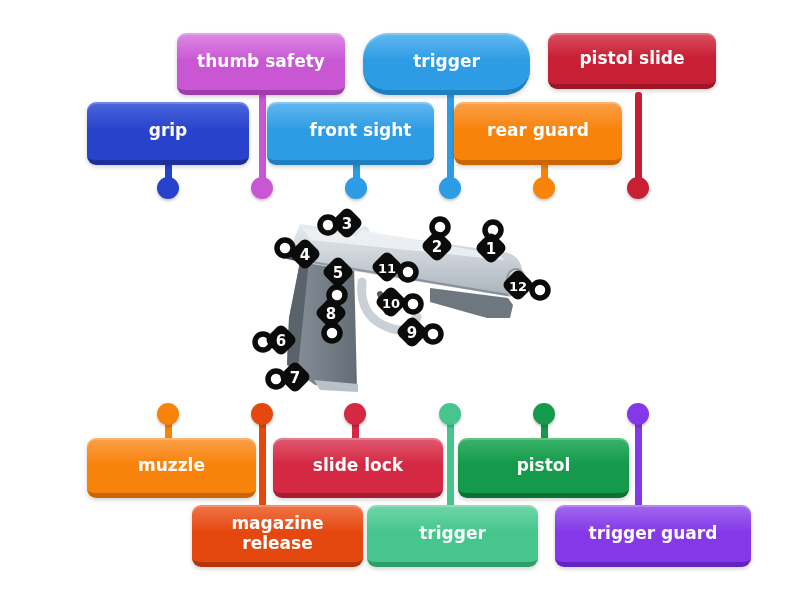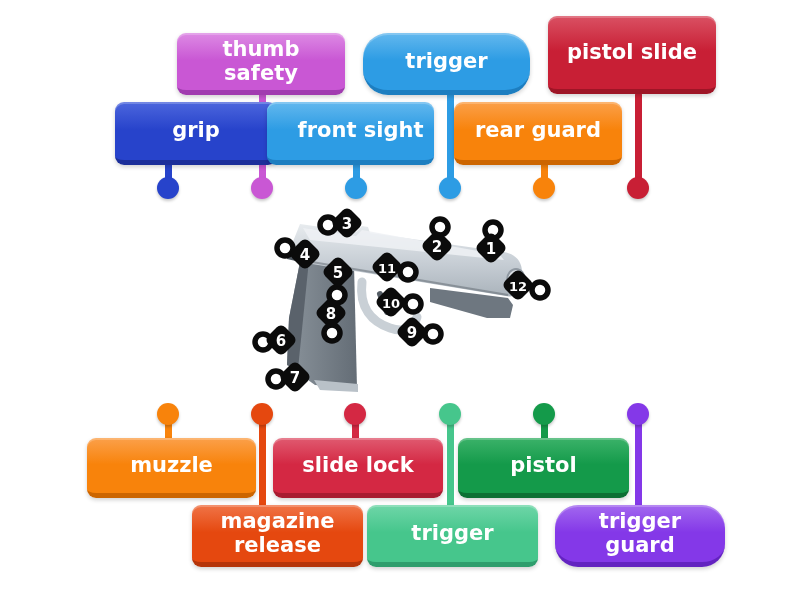--- a/index.html
+++ b/index.html
@@ -3,21 +3,21 @@
 <meta charset="utf-8">
 <style>
   html,body{margin:0;padding:0;background:#ffffff;}
   .stage{
     position:relative;width:800px;height:600px;background:#ffffff;overflow:hidden;
     font-family:"DejaVu Sans","Liberation Sans",sans-serif;
   }
   .label-box{
     position:absolute;z-index:3;box-sizing:border-box;
     display:flex;align-items:center;justify-content:center;
-    border-radius:9px;color:#fff;font-weight:bold;font-size:21px;line-height:1.12;
+    border-radius:9px;color:#fff;font-weight:bold;font-size:17px;line-height:1.12;
     text-align:center;padding:2px 8px;
     box-shadow:0 2px 4px rgba(0,0,0,.18), inset 0 2px 0 rgba(255,255,255,.22);
     cursor:pointer;user-select:none;
   }
   .pin-stem{position:absolute;z-index:1;width:7px;border-radius:3px;}
   .pin-dot{
     position:absolute;z-index:2;width:22px;height:22px;border-radius:50%;
     box-shadow:0 2px 3px rgba(0,0,0,.22);
   }
   svg{position:absolute;left:0;top:0;z-index:2;}
@@ -132,49 +132,49 @@
           <circle cx="540" cy="290" r="8" fill="#ffffff" stroke="#0b0b0b" stroke-width="5.5"></circle>
           <rect x="506" y="273" width="24" height="24" rx="6" transform="rotate(45 518 285)" fill="#0b0b0b"></rect>
           <text x="518" y="290.5" font-size="13">12</text>
         </g>
       </g>
   </svg>
 
   <div id="labels-layer">
       <div class="pin-stem" style="left: 164.5px; background: rgb(39, 67, 203); top: 162px; height: 29px;"></div>
       <div class="pin-dot" style="left: 157px; top: 177px; background: rgb(39, 67, 203);"></div>
-      <div class="label-box" style="left: 87px; top: 102px; width: 162px; height: 63px; background: linear-gradient(rgb(76, 102, 221) 0%, rgb(39, 67, 203) 48%, rgb(39, 67, 203) 100%); border-bottom: 5px solid rgb(28, 47, 154); margin-left: 28px;">grip</div>
+      <div class="label-box" style="left: 87px; top: 102px; width: 162px; height: 63px; background: linear-gradient(rgb(76, 102, 221) 0%, rgb(39, 67, 203) 48%, rgb(39, 67, 203) 100%); border-bottom: 5px solid rgb(28, 47, 154);">grip</div>
       <div class="pin-stem" style="left: 258.5px; background: rgb(201, 87, 212); top: 92px; height: 99px;"></div>
       <div class="pin-dot" style="left: 251px; top: 177px; background: rgb(201, 87, 212);"></div>
       <div class="label-box" style="left: 177px; top: 33px; width: 168px; height: 62px; background: linear-gradient(rgb(221, 138, 228) 0%, rgb(201, 87, 212) 48%, rgb(201, 87, 212) 100%); border-bottom: 5px solid rgb(161, 60, 176);">thumb safety</div>
       <div class="pin-stem" style="left: 352.5px; background: rgb(45, 156, 228); top: 162px; height: 29px;"></div>
       <div class="pin-dot" style="left: 345px; top: 177px; background: rgb(45, 156, 228);"></div>
       <div class="label-box" style="left: 267px; top: 102px; width: 167px; height: 63px; background: linear-gradient(rgb(99, 184, 238) 0%, rgb(45, 156, 228) 48%, rgb(45, 156, 228) 100%); border-bottom: 5px solid rgb(29, 126, 192); padding-left: 28px;">front sight</div>
       <div class="pin-stem" style="left: 446.5px; background: rgb(45, 156, 228); top: 92px; height: 99px;"></div>
       <div class="pin-dot" style="left: 439px; top: 177px; background: rgb(45, 156, 228);"></div>
       <div class="label-box" style="left: 363px; top: 33px; width: 167px; height: 62px; background: linear-gradient(rgb(99, 184, 238) 0%, rgb(45, 156, 228) 48%, rgb(45, 156, 228) 100%); border-bottom: 5px solid rgb(29, 126, 192); border-radius: 25px;">trigger</div>
       <div class="pin-stem" style="left: 540.5px; background: rgb(248, 131, 11); top: 162px; height: 29px;"></div>
       <div class="pin-dot" style="left: 533px; top: 177px; background: rgb(248, 131, 11);"></div>
       <div class="label-box" style="left: 454px; top: 102px; width: 168px; height: 63px; background: linear-gradient(rgb(251, 160, 74) 0%, rgb(248, 131, 11) 48%, rgb(248, 131, 11) 100%); border-bottom: 5px solid rgb(204, 101, 0);">rear guard</div>
       <div class="pin-stem" style="left: 634.5px; background: rgb(200, 31, 53); top: 92px; height: 99px;"></div>
       <div class="pin-dot" style="left: 627px; top: 177px; background: rgb(200, 31, 53);"></div>
-      <div class="label-box" style="left: 548px; top: 16px; width: 168px; height: 78px; background: linear-gradient(rgb(218, 81, 99) 0%, rgb(200, 31, 53) 48%, rgb(200, 31, 53) 100%); border-bottom: 5px solid rgb(158, 21, 38);">pistol slide</div>
+      <div class="label-box" style="left: 548px; top: 33px; width: 168px; height: 56px; background: linear-gradient(rgb(218, 81, 99) 0%, rgb(200, 31, 53) 48%, rgb(200, 31, 53) 100%); border-bottom: 5px solid rgb(158, 21, 38);">pistol slide</div>
       <div class="pin-stem" style="left: 164.5px; background: rgb(248, 131, 11); top: 414px; height: 27px;"></div>
       <div class="pin-dot" style="left: 157px; top: 403px; background: rgb(248, 131, 11);"></div>
       <div class="label-box" style="left: 87px; top: 438px; width: 169px; height: 60px; background: linear-gradient(rgb(251, 160, 74) 0%, rgb(248, 131, 11) 48%, rgb(248, 131, 11) 100%); border-bottom: 5px solid rgb(204, 101, 0);">muzzle</div>
       <div class="pin-stem" style="left: 258.5px; background: rgb(229, 72, 15); top: 414px; height: 94px;"></div>
       <div class="pin-dot" style="left: 251px; top: 403px; background: rgb(229, 72, 15);"></div>
       <div class="label-box" style="left: 180px; top: 505px; width: 171px; height: 62px; background: linear-gradient(rgb(240, 116, 71) 0%, rgb(229, 72, 15) 48%, rgb(229, 72, 15) 100%); border-bottom: 5px solid rgb(181, 53, 10); margin-left: 12px;">magazine release</div>
       <div class="pin-stem" style="left: 351.5px; background: rgb(212, 40, 67); top: 414px; height: 27px;"></div>
       <div class="pin-dot" style="left: 344px; top: 403px; background: rgb(212, 40, 67);"></div>
       <div class="label-box" style="left: 273px; top: 438px; width: 170px; height: 60px; background: linear-gradient(rgb(224, 90, 112) 0%, rgb(212, 40, 67) 48%, rgb(212, 40, 67) 100%); border-bottom: 5px solid rgb(168, 28, 49);">slide lock</div>
       <div class="pin-stem" style="left: 446.5px; background: rgb(70, 198, 140); top: 414px; height: 94px;"></div>
       <div class="pin-dot" style="left: 439px; top: 403px; background: rgb(70, 198, 140);"></div>
       <div class="label-box" style="left: 367px; top: 505px; width: 171px; height: 62px; background: linear-gradient(rgb(111, 214, 168) 0%, rgb(70, 198, 140) 48%, rgb(70, 198, 140) 100%); border-bottom: 5px solid rgb(47, 158, 109);">trigger</div>
       <div class="pin-stem" style="left: 540.5px; background: rgb(20, 154, 74); top: 414px; height: 27px;"></div>
       <div class="pin-dot" style="left: 533px; top: 403px; background: rgb(20, 154, 74);"></div>
       <div class="label-box" style="left: 458px; top: 438px; width: 171px; height: 60px; background: linear-gradient(rgb(59, 178, 105) 0%, rgb(20, 154, 74) 48%, rgb(20, 154, 74) 100%); border-bottom: 5px solid rgb(13, 112, 52);">pistol</div>
       <div class="pin-stem" style="left: 634.5px; background: rgb(132, 56, 232); top: 414px; height: 94px;"></div>
       <div class="pin-dot" style="left: 627px; top: 403px; background: rgb(132, 56, 232);"></div>
-      <div class="label-box" style="left: 555px; top: 505px; width: 170px; height: 62px; background: linear-gradient(rgb(162, 104, 239) 0%, rgb(132, 56, 232) 48%, rgb(132, 56, 232) 100%); border-bottom: 5px solid rgb(99, 35, 192); border-radius: 23px;">trigger guard</div>
+      <div class="label-box" style="left: 555px; top: 505px; width: 196px; height: 62px; background: linear-gradient(rgb(162, 104, 239) 0%, rgb(132, 56, 232) 48%, rgb(132, 56, 232) 100%); border-bottom: 5px solid rgb(99, 35, 192);">trigger guard</div>
     </div>
 
 </div>
 
 </body></html>

